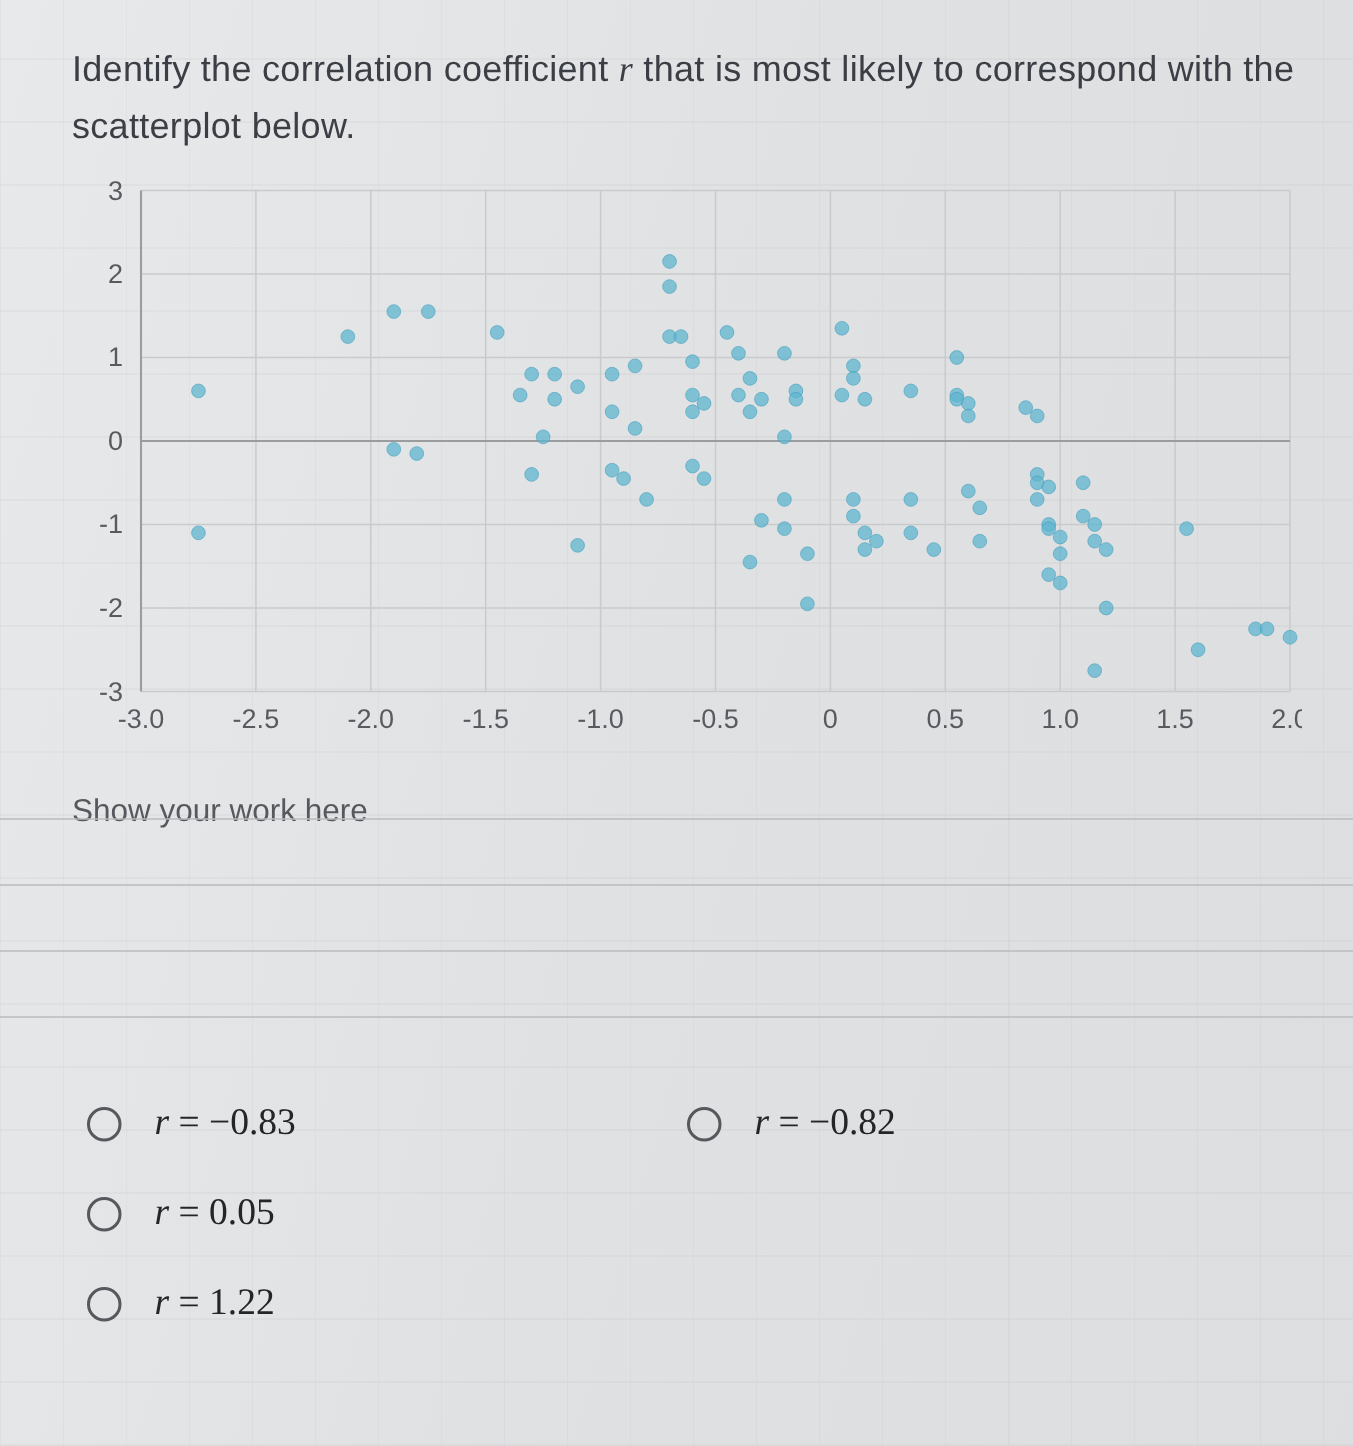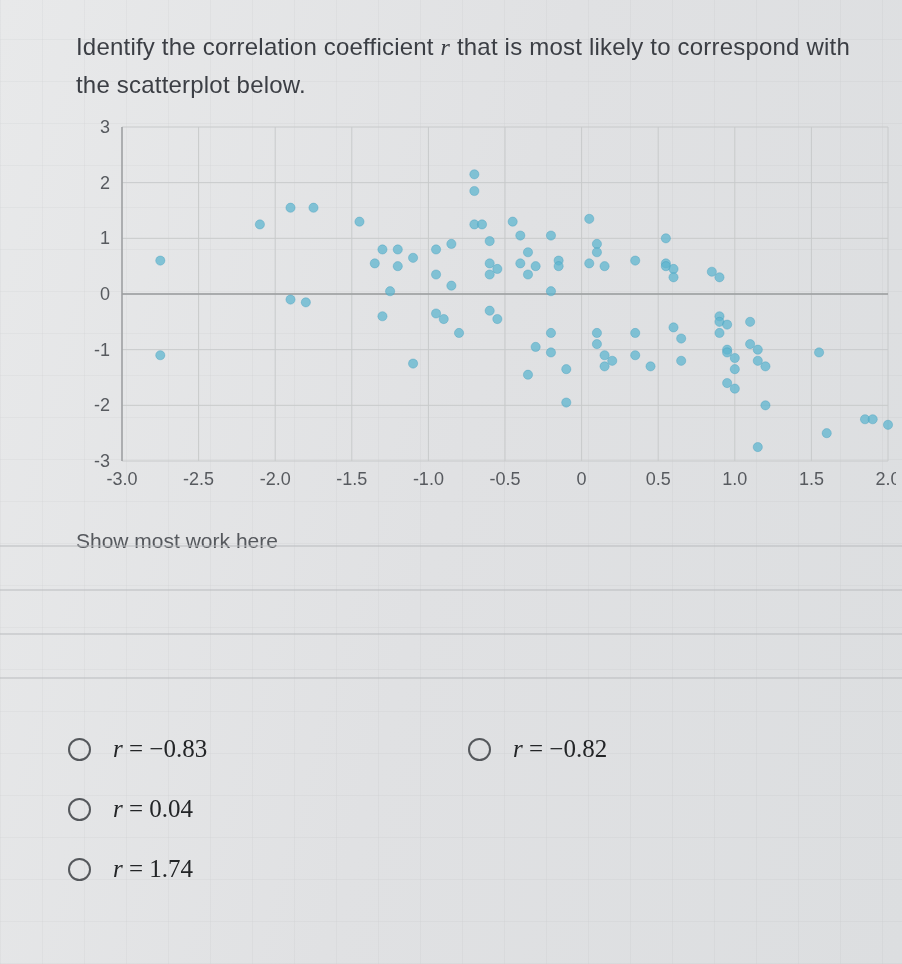--- a/index.html
+++ b/index.html
@@ -7,21 +7,21 @@
   padding: 0;
   width: 902px;
   height: 964px;
   font-family: -apple-system, BlinkMacSystemFont, "Segoe UI", Arial, sans-serif;
   background: linear-gradient(105deg, #e8e9ea 0%, #e0e1e3 50%, #dcdee0 100%);
   color: #3a3d42;
   overflow: hidden;
   position: relative;
 }
 .page {
-  padding: 28px 26px 20px 76px;
+  padding: 28px 26px 20px 48px;
   box-sizing: border-box;
 }
 .question {
   font-size: 24px;
   line-height: 1.55;
   color: #3b3e44;
   margin-bottom: 10px;
   letter-spacing: 0.2px;
 }
 .question .var {
@@ -69,21 +69,21 @@
   height: 420px;
   top: 544px;
   pointer-events: none;
 }
 .ruled line {
   stroke: #b9bbbe;
   stroke-width: 1;
 }
 .options {
   position: absolute;
-  left: 68px;
+  left: 58px;
   top: 735px;
   width: 800px;
 }
 .opt-row {
   display: flex;
 }
 .option {
   display: flex;
   align-items: center;
   margin-bottom: 32px;
@@ -295,21 +295,21 @@
         <circle cx="689.44" cy="286.33333333333337" r="4.6" class="dot"></circle>
         <circle cx="681.7800000000001" cy="328.08333333333337" r="4.6" class="dot"></circle>
         <circle cx="743.06" cy="233.45" r="4.6" class="dot"></circle>
         <circle cx="750.7199999999999" cy="314.16666666666663" r="4.6" class="dot"></circle>
         <circle cx="789.02" cy="300.25" r="4.6" class="dot"></circle>
         <circle cx="796.6800000000001" cy="300.25" r="4.6" class="dot"></circle>
         <circle cx="812" cy="305.81666666666666" r="4.6" class="dot"></circle>
       </svg>
   </div>
 
-  <div class="work-area">Show most work here</div>
+  <div class="work-area">Show your work here</div>
 
 </div>
 
 <svg class="ruled">
   <line x1="0" y1="2" x2="902" y2="2"></line>
   <line x1="0" y1="46" x2="902" y2="46"></line>
   <line x1="0" y1="90" x2="902" y2="90"></line>
   <line x1="0" y1="134" x2="902" y2="134"></line>
 </svg>
 
@@ -325,25 +325,25 @@
       <span class="radio"></span>
       <span class="formula">
         <span class="var">r</span> = <span>−0.82</span>
       </span>
     </div>
   </div>
   <div class="opt-row">
     <div class="option">
       <span class="radio"></span>
       <span class="formula">
-        <span class="var">r</span> = <span>0.04</span>
+        <span class="var">r</span> = <span>0.05</span>
       </span>
     </div>
   </div>
   <div class="opt-row">
     <div class="option">
       <span class="radio"></span>
       <span class="formula">
-        <span class="var">r</span> = <span>1.74</span>
+        <span class="var">r</span> = <span>1.22</span>
       </span>
     </div>
   </div>
 </div>
 
 </body></html>

